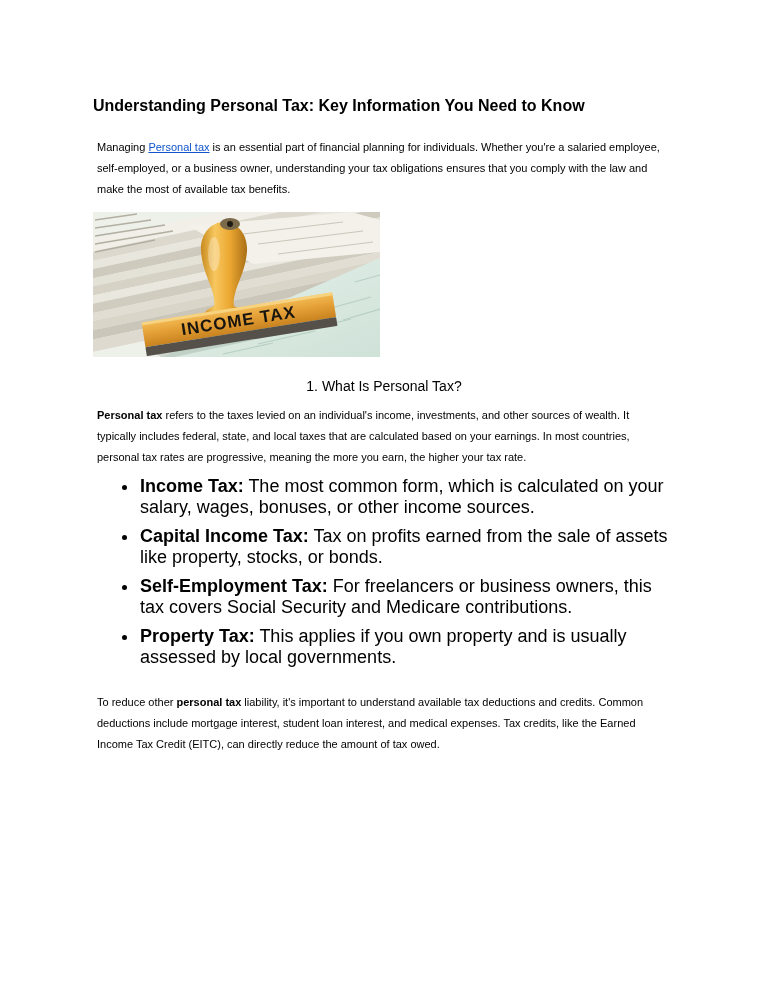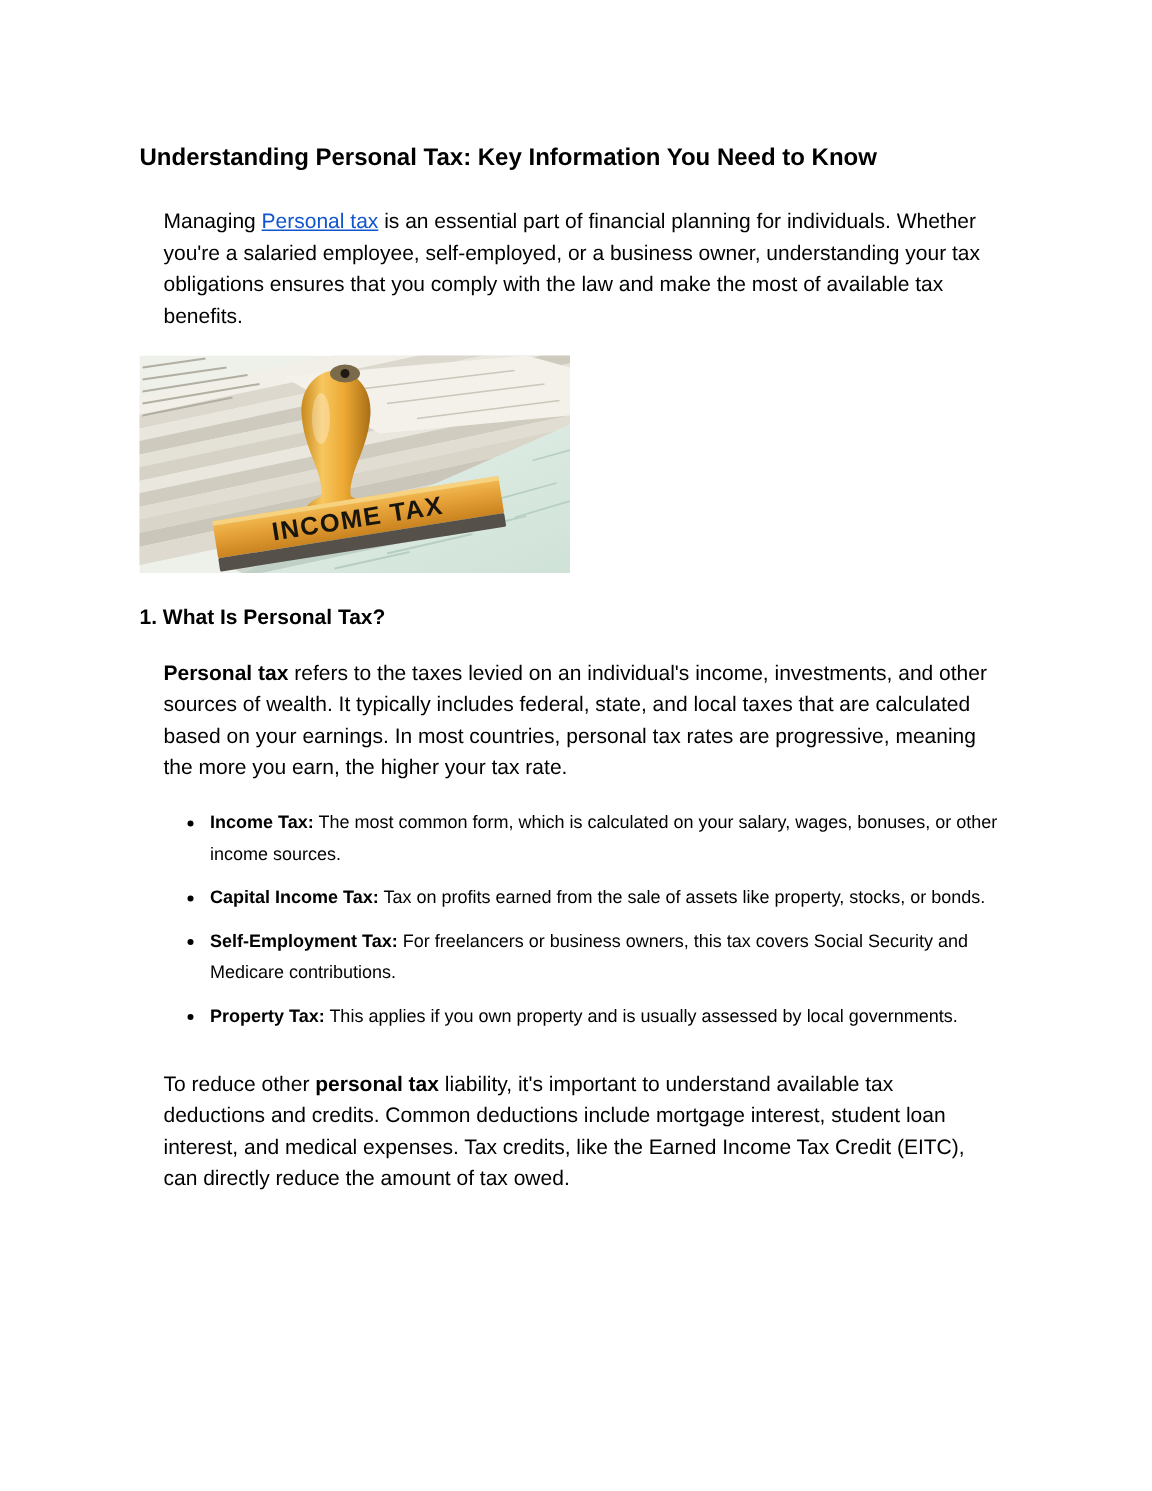--- a/index.html
+++ b/index.html
@@ -14,49 +14,50 @@
     padding: 95px 93px 0 93px;
     box-sizing: border-box;
   }
   .doc-title {
     font-size: 16px;
     font-weight: bold;
     line-height: 22px;
     margin: 0 0 20px 0;
   }
   p.para {
-    font-size: 14px;
+    font-size: 11px;
     line-height: 21px;
-    margin: 16px;
+    margin: 4px;
   }
   .doc-link {
     color: #1155cc;
     text-decoration: underline;
     cursor: pointer;
   }
   figure.doc-figure {
     margin: 12px 0 19px 0;
     padding: 0;
     width: 287px;
     height: 145px;
     line-height: 0;
   }
   h2.section-heading {
     font-size: 14px;
-    font-weight: bold;
+    font-weight: normal;
     line-height: 21px;
     margin: 2px 0 8px 0;
+    text-align: center;
   }
   ul.tax-list {
     margin: 8px 0 24px 0;
     padding: 0 0 0 46px;
     list-style: disc outside;
   }
   ul.tax-list li {
-    font-size: 12px;
+    font-size: 18px;
     line-height: 21px;
     margin: 0 0 8px 0;
     padding-left: 1px;
   }
   svg text.stamp-text {
     font-family: "Liberation Sans", sans-serif;
     font-weight: bold;
   }
   strong { font-weight: bold; }
 </style>

